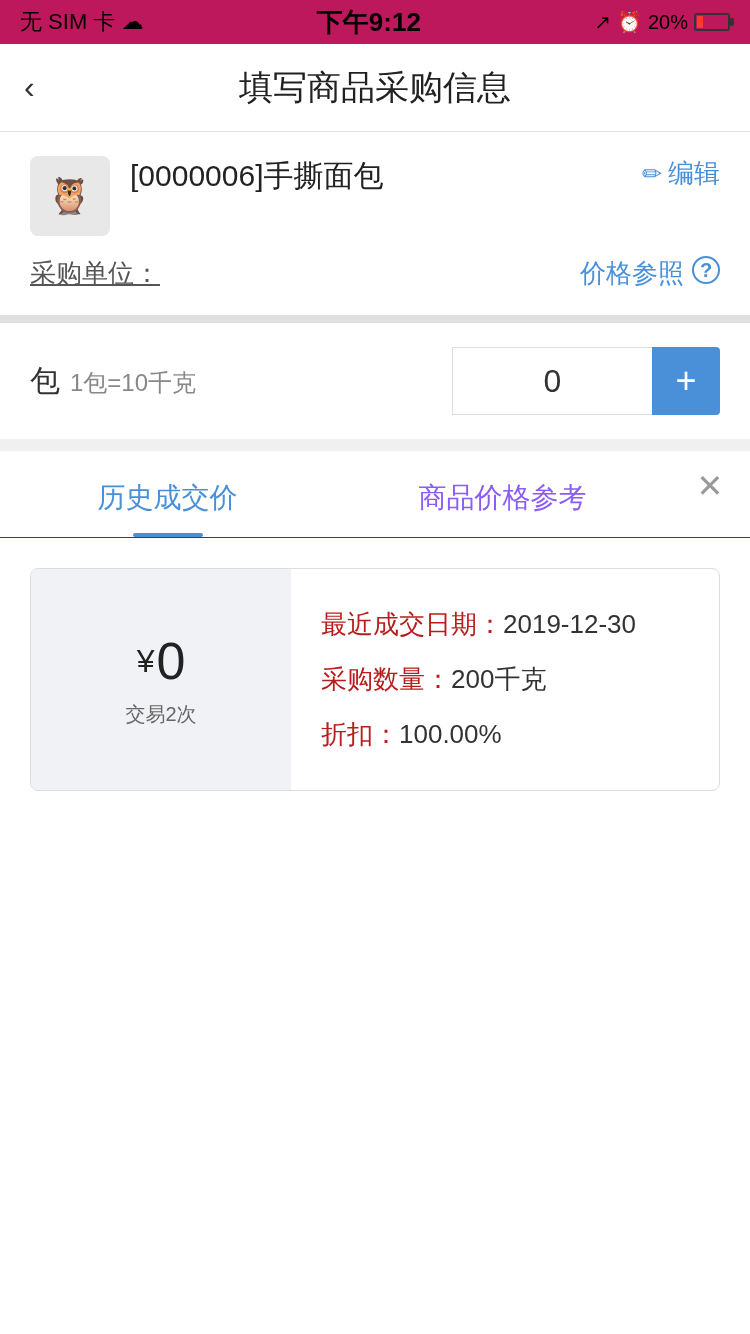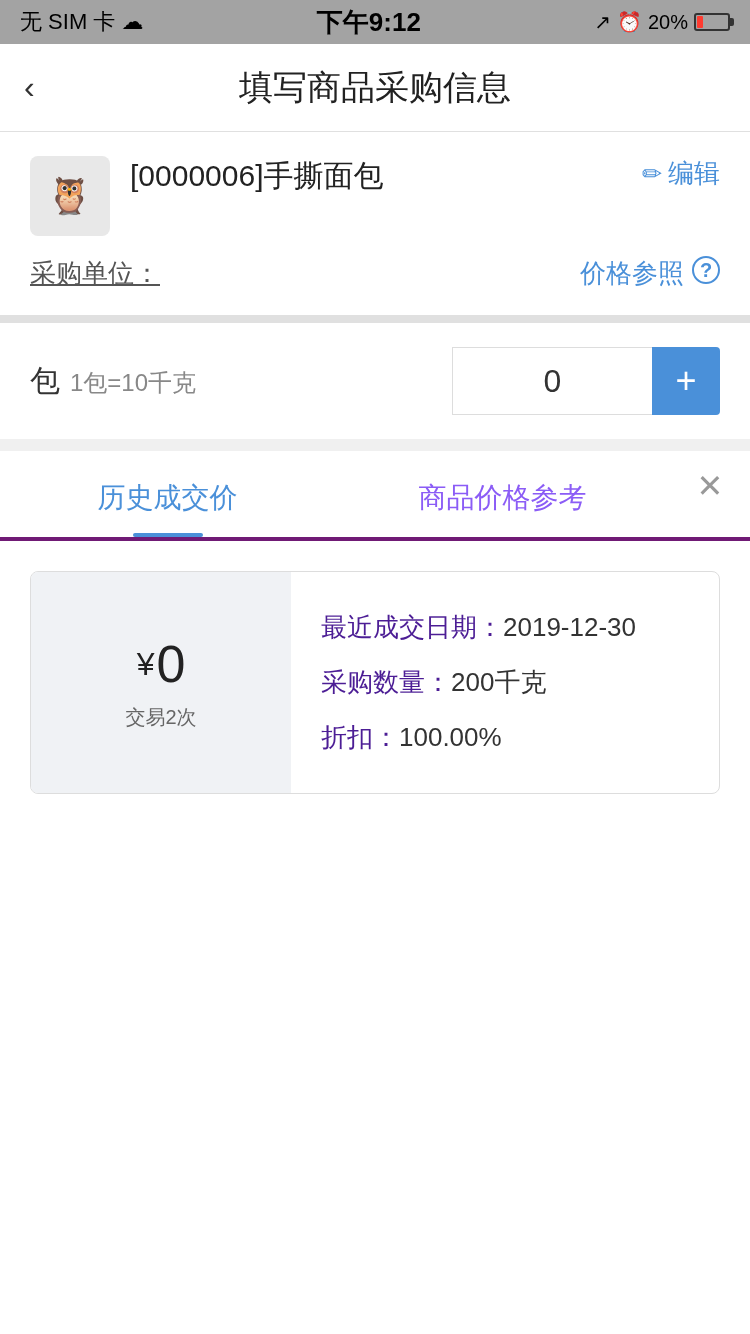--- a/index.html
+++ b/index.html
@@ -9,21 +9,21 @@
       min-height: 1334px;
       font-family: -apple-system, "PingFang SC", "Helvetica Neue", Arial, sans-serif;
       background: #f0f0f0;
       overflow-x: hidden;
     }
 
     
     .status-bar {
       width: 750px;
       height: 44px;
-      background: #a3a3a3;
+      background: #be185d;
       display: flex;
       align-items: center;
       justify-content: space-between;
       padding: 0 20px;
       font-size: 24px;
       font-weight: 500;
     }
     .status-left {
       display: flex;
       align-items: center;
@@ -263,21 +263,21 @@
     }
 
     
     .tabs-section {
       background: #fff;
       margin-top: 12px;
     }
     .tabs-header {
       display: flex;
       align-items: center;
-      border-bottom: 4px solid #701a75;
+      border-bottom: 1px solid #701a75;
       position: relative;
     }
     .tab-item {
       flex: 1;
       text-align: center;
       padding: 28px 0 20px;
       font-size: 28px;
       color: #8b5cf6;
       cursor: pointer;
       position: relative;
@@ -353,21 +353,21 @@
       display: flex;
       flex-direction: column;
       gap: 16px;
     }
     .price-detail-row {
       font-size: 26px;
       color: #333;
       line-height: 1.5;
     }
     .price-detail-label {
-      color: #4c1d95;
+      color: #b91c1c;
     }
 
     
     .bottom-area {
       background: #fff;
       flex: 1;
       min-height: 600px;
     }
   </style>
 </head>

